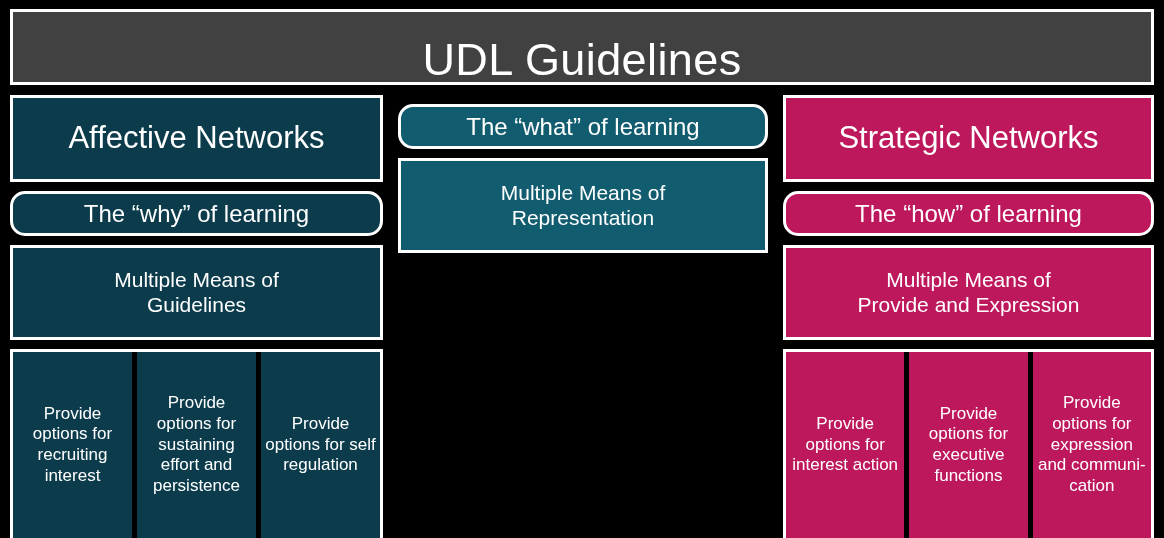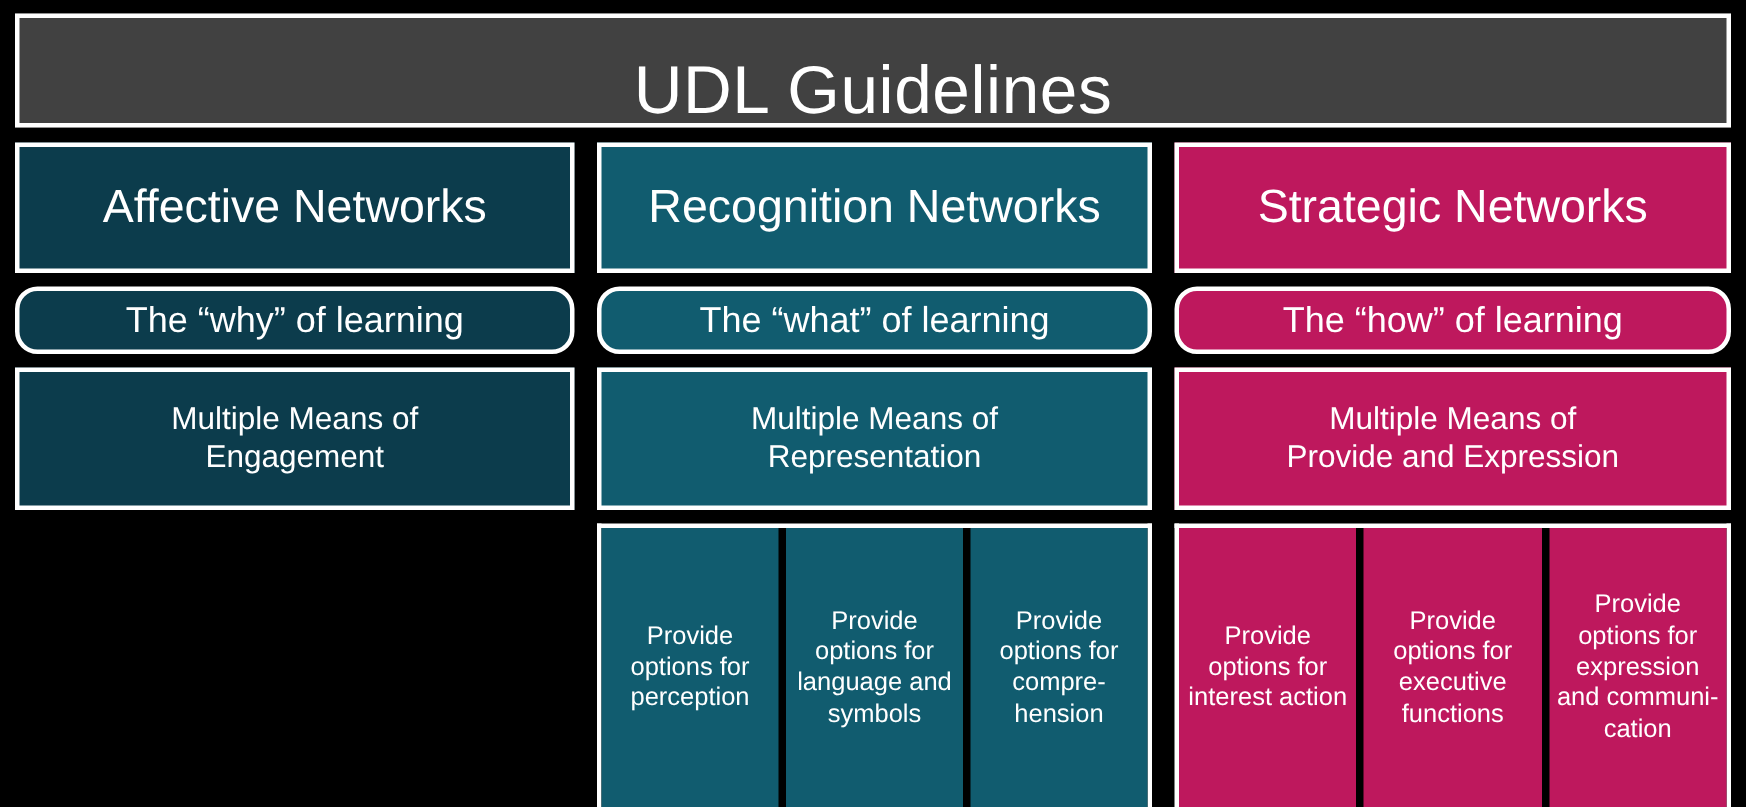--- a/index.html
+++ b/index.html
@@ -146,38 +146,37 @@
   </div>
 
   <div class="columns">
 
     <div class="column col-1 theme-affective">
       <div class="panel network-box">Affective Networks</div>
       <div class="panel learning-box">The “why” of learning</div>
       <div class="panel means-box">
         <div>
           <span>Multiple Means of</span>
-          <span>Engagement</span>
+          <span>Guidelines</span>
         </div>
+      </div>
+      <div class="sub-group">
+        <div class="sub-box">Provide options for recruiting interest</div>
+        <div class="sub-box">Provide options for sustaining effort and persistence</div>
+        <div class="sub-box">Provide options for self regulation</div>
       </div>
     </div>
 
     <div class="column col-2 theme-recognition">
-      <div class="panel network-box">Recognition Networks</div>
       <div class="panel learning-box">The “what” of learning</div>
       <div class="panel means-box">
         <div>
           <span>Multiple Means of</span>
           <span>Representation</span>
         </div>
-      </div>
-      <div class="sub-group">
-        <div class="sub-box">Provide options for perception</div>
-        <div class="sub-box">Provide options for language and symbols</div>
-        <div class="sub-box">Provide options for compre-hension</div>
       </div>
     </div>
 
     <div class="column col-3 theme-strategic">
       <div class="panel network-box">Strategic Networks</div>
       <div class="panel learning-box">The “how” of learning</div>
       <div class="panel means-box">
         <div>
           <span>Multiple Means of</span>
           <span>Provide and Expression</span>

